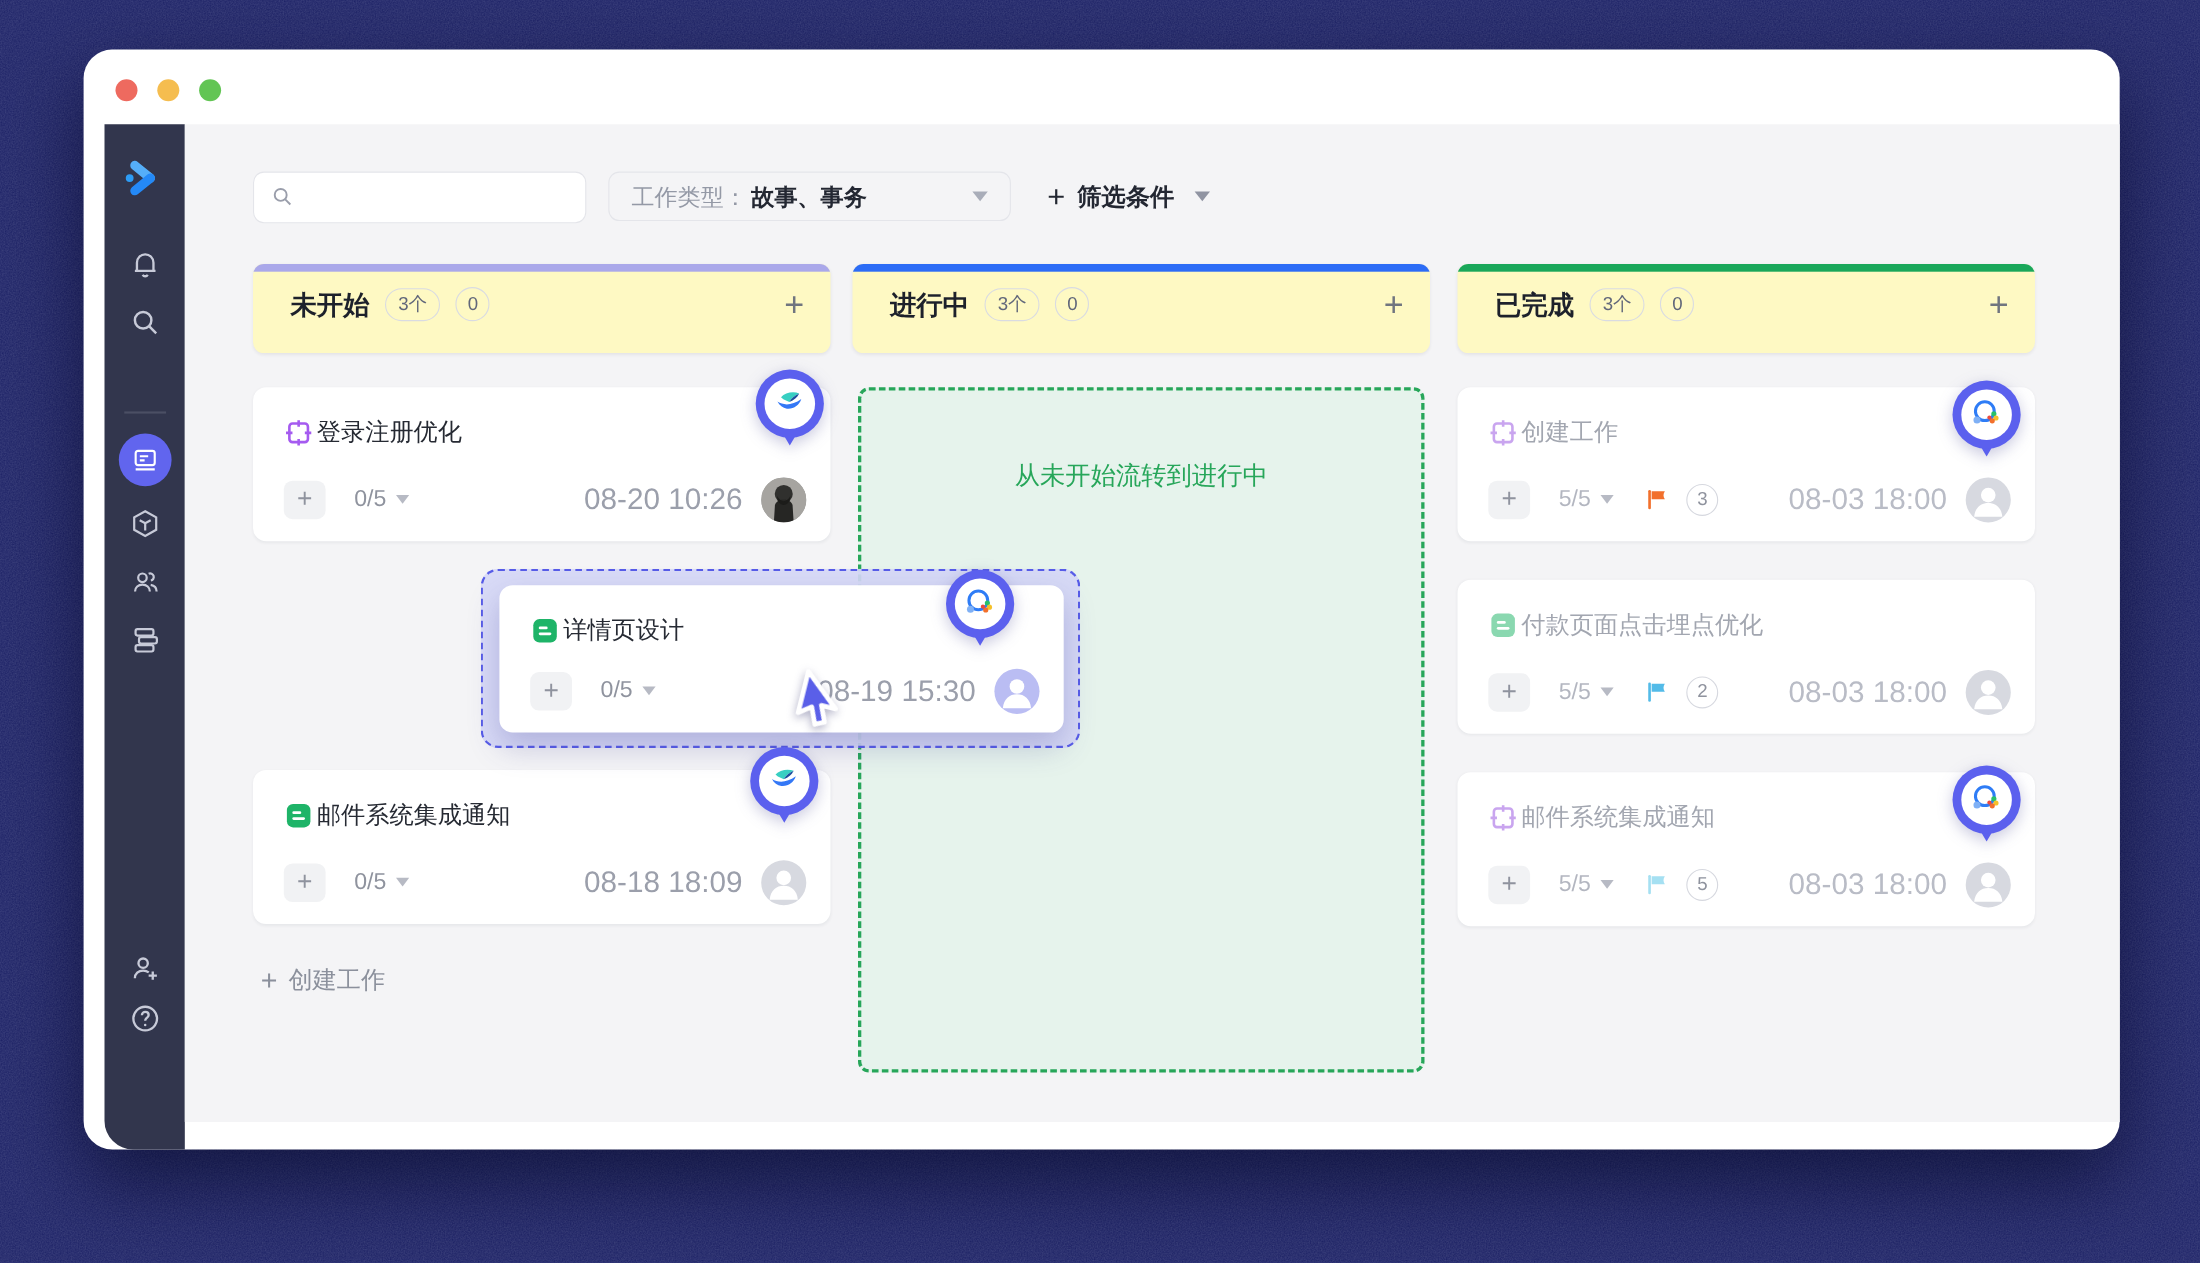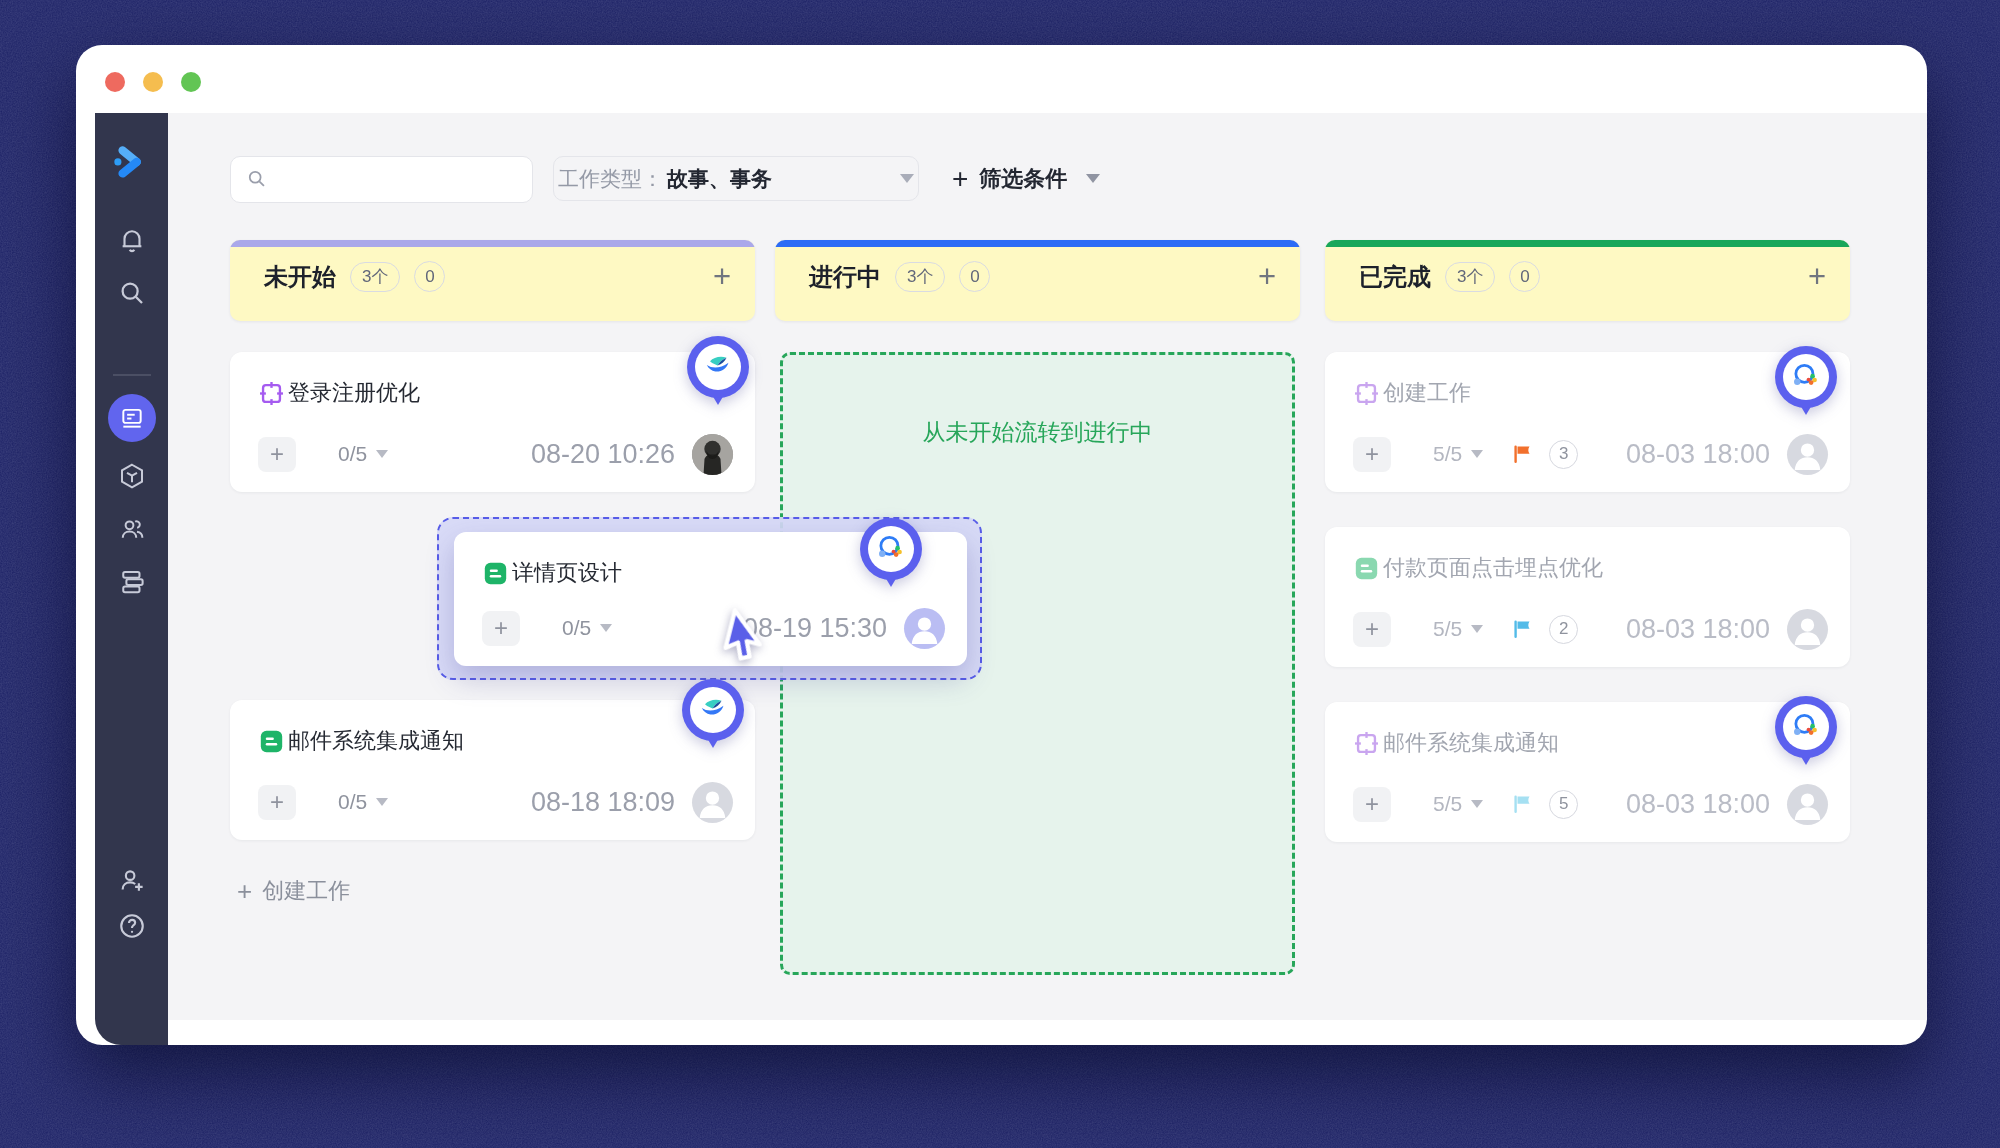--- a/index.html
+++ b/index.html
@@ -27,21 +27,21 @@
   .canvas{position:absolute;left:92px;top:68px;width:1759px;height:907px;background:#f4f4f6;}
 
   
   .searchbox{position:absolute;left:230px;top:156px;width:301px;height:45px;background:#fff;
     border:1px solid #e4e5ea;border-radius:10px;z-index:3;}
   .searchbox svg{position:absolute;left:15px;top:11px;}
   .searchbox input{position:absolute;left:48px;top:1px;width:230px;height:41px;border:none;outline:none;
     background:transparent;font-size:21px;color:#3a3f4c;font-family:inherit;}
   .searchbox input::placeholder{color:#b9bdc8;}
   .wt-select{position:absolute;left:553px;top:156px;width:366px;height:45px;border:1px solid #e4e5ea;
-    border-radius:10px;display:flex;align-items:center;padding:0 4px;box-sizing:border-box;z-index:3;}
+    border-radius:10px;display:flex;align-items:center;padding:0 20px;box-sizing:border-box;z-index:3;}
   .wt-label{font-size:21px;color:#9499a6;}
   .wt-value{font-size:21px;font-weight:700;color:#232732;margin-left:4px;}
   .caret{width:0;height:0;border-left:7px solid transparent;border-right:7px solid transparent;
     border-top:9px solid #a9adb9;}
   .wt-select .caret{margin-left:auto;}
   .filterbar{position:absolute;left:952px;top:156px;height:45px;display:flex;align-items:center;gap:11px;z-index:3;}
   .f-plus{font-size:28px;color:#232732;font-weight:400;line-height:1;}
   .f-label{font-size:22px;font-weight:700;color:#232732;}
   .filterbar .caret{border-top-color:#9094a2;margin-left:8px;}
 
@@ -63,21 +63,21 @@
   .card{position:absolute;width:525px;height:140px;background:#fff;border-radius:12px;
     box-shadow:0 1px 3px rgba(25,28,45,.06);z-index:3;}
   .c-titlerow{position:absolute;left:28px;top:26px;display:flex;align-items:center;gap:3px;}
   .type-icon{width:27px;height:27px;flex:0 0 auto;}
   .type-icon.story{color:#a55bf0;}
   .type-icon.task{color:#1eb468;}
   .c-title{font-size:22px;font-weight:500;color:#262a33;white-space:nowrap;}
   .c-bottom{position:absolute;left:28px;right:22px;bottom:18px;height:40px;display:flex;align-items:center;}
   .plus-btn{width:38px;height:35px;background:#f1f2f4;border-radius:8px;display:flex;align-items:center;
     justify-content:center;font-size:24px;color:#8f939e;cursor:pointer;}
-  .progress{margin-left:42px;font-size:21px;color:#8f939e;display:flex;align-items:center;gap:9px;cursor:pointer;}
+  .progress{margin-left:26px;font-size:21px;color:#8f939e;display:flex;align-items:center;gap:9px;cursor:pointer;}
   .mini-caret{width:0;height:0;border-left:6px solid transparent;border-right:6px solid transparent;
     border-top:8px solid #b7bac4;}
   .flag{margin-left:28px;width:22px;height:22px;}
   .count-circle{margin-left:16px;width:29px;height:29px;border:1.6px solid #d6d8df;border-radius:50%;
     display:flex;align-items:center;justify-content:center;font-size:17px;color:#8f939e;box-sizing:border-box;}
   .c-date{margin-left:auto;font-size:27px;color:#9b9fab;margin-right:17px;white-space:nowrap;}
   .avatar{width:41px;height:41px;border-radius:50%;flex:0 0 auto;overflow:hidden;}
   .avatar.gray{background:#d7d9e0;}
   .avatar.lav{background:#babdf3;}
   .avatar.photo{background:#9a9a98;}

